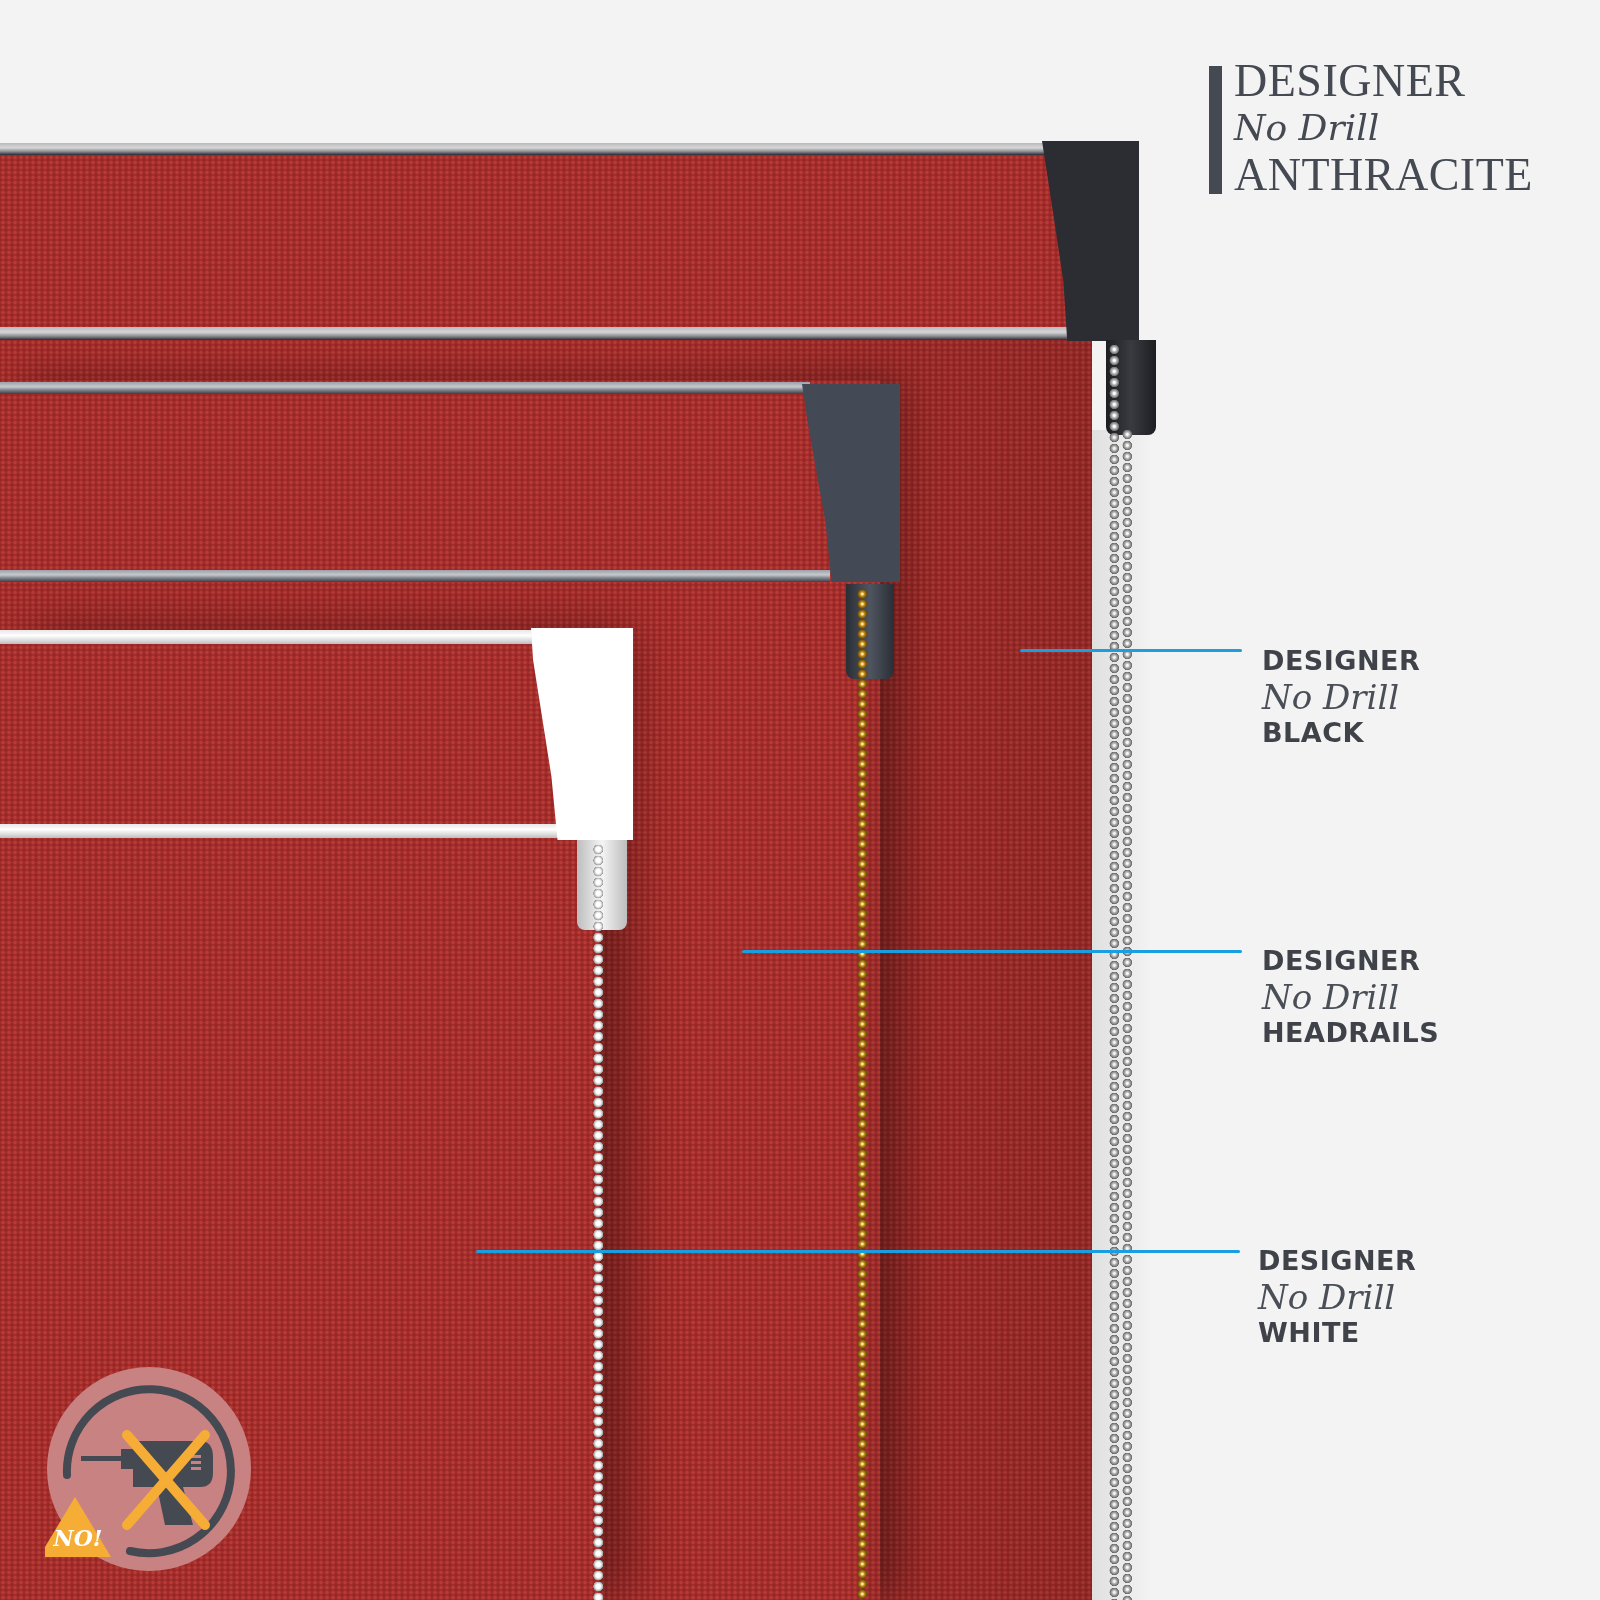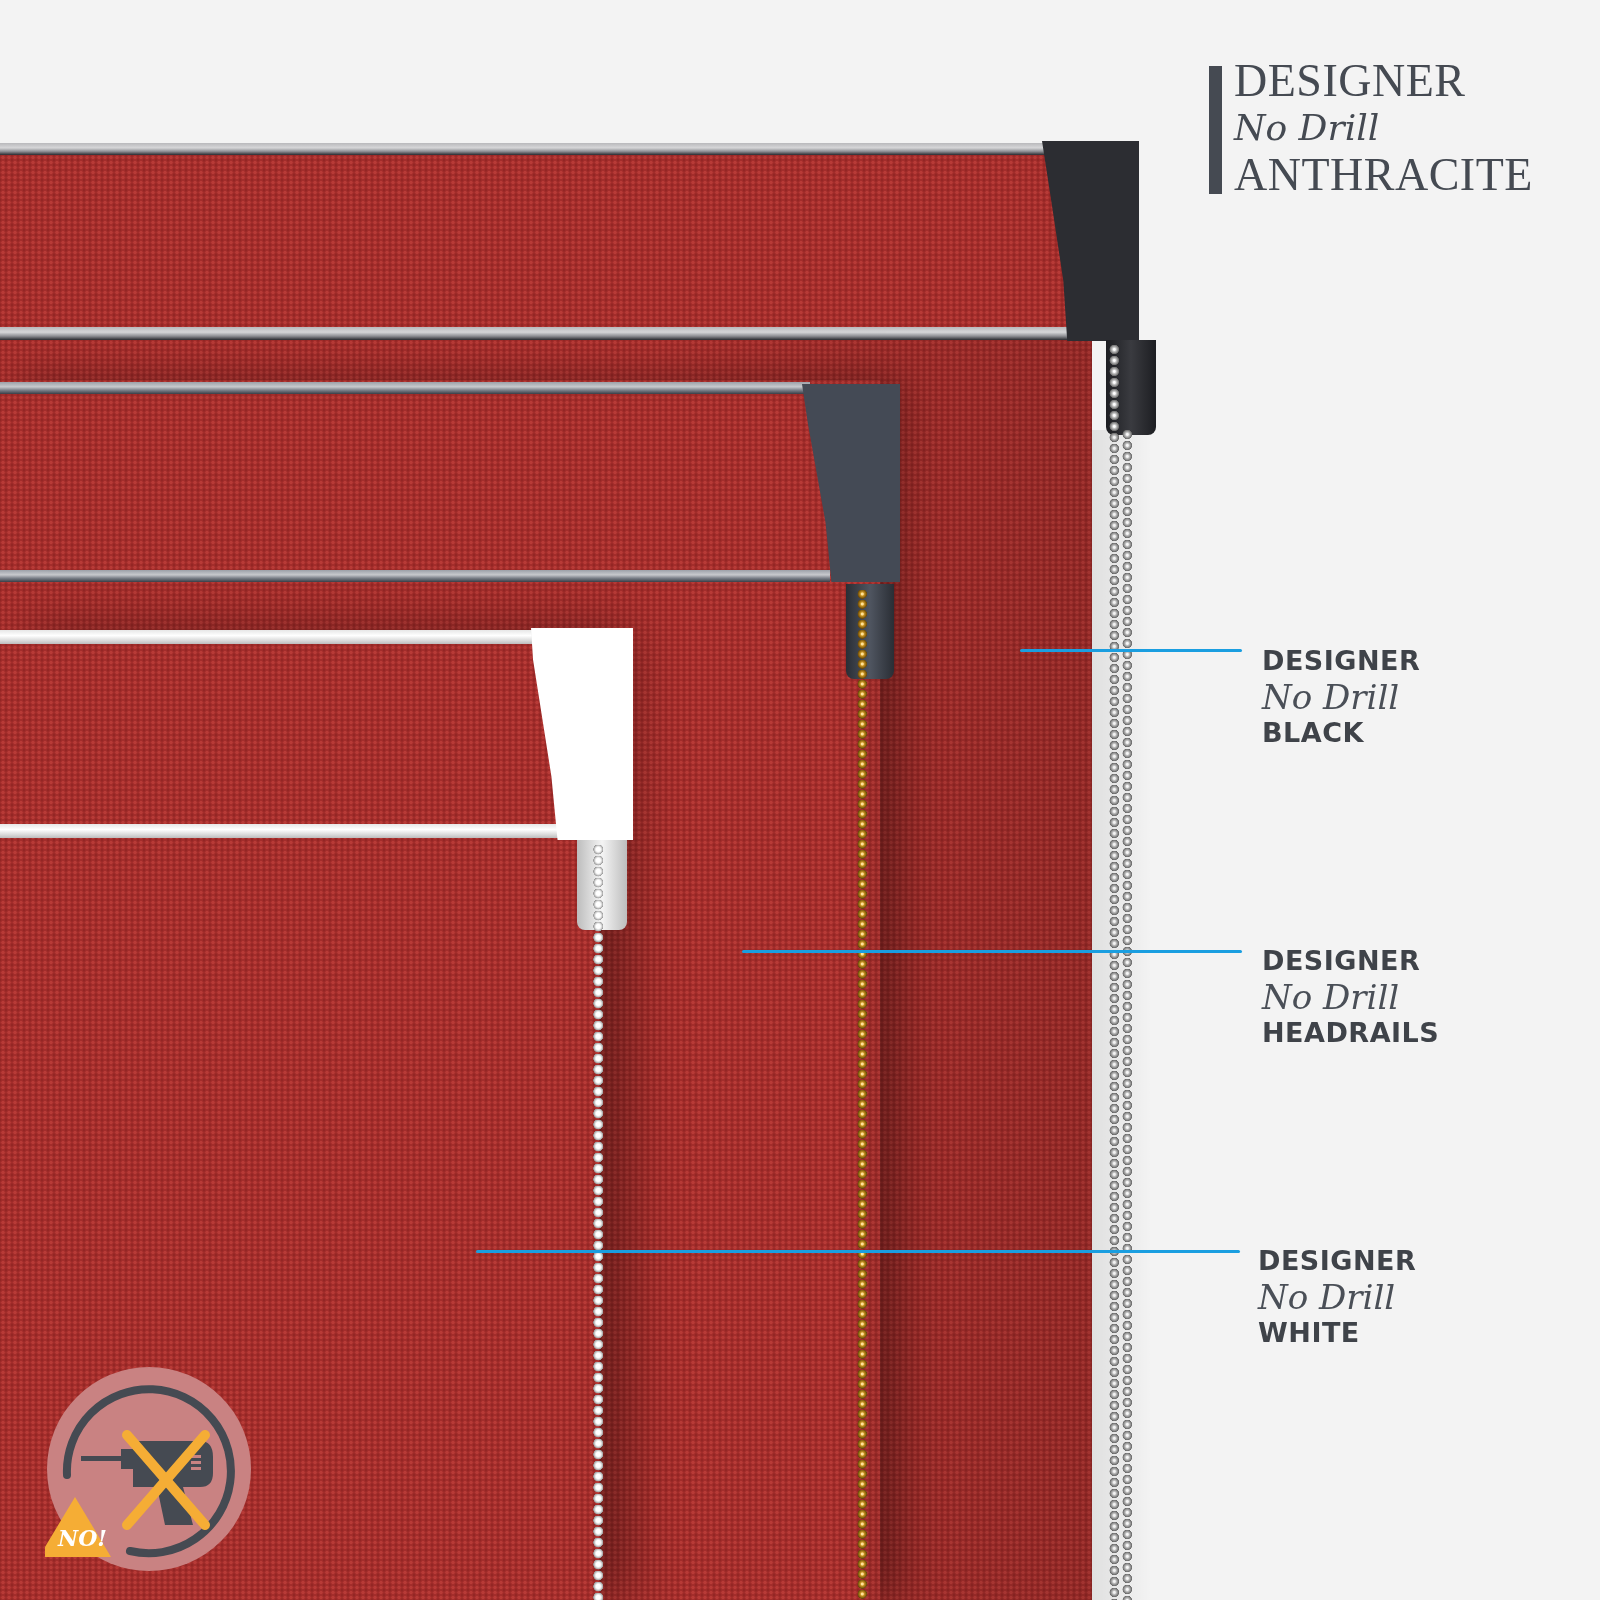--- a/index.html
+++ b/index.html
@@ -100,14 +100,14 @@
       <rect x="146" y="102" width="10" height="3"></rect>
     </g>
 
     <g stroke="#f5ad35" stroke-width="10" stroke-linecap="round">
       <line x1="82" y1="70" x2="160" y2="160"></line>
       <line x1="160" y1="70" x2="82" y2="160"></line>
     </g>
 
     <path d="M 30 132 L 66 192 L -6 192 Z" fill="#f5ad35" transform="translate(0,0)"></path>
   </svg>
-  <div class="abs" style="left:4px;top:160px;width:58px;text-align:right;color:#ffffff;font-family:'DejaVu Serif',serif;font-style:italic;font-weight:bold;font-size:22px;">NO!</div>
+  <div class="abs" style="left:4px;top:160px;width:58px;text-align:center;color:#ffffff;font-family:'DejaVu Serif',serif;font-style:italic;font-weight:bold;font-size:22px;">NO!</div>
 </div>
 
 </body></html>

